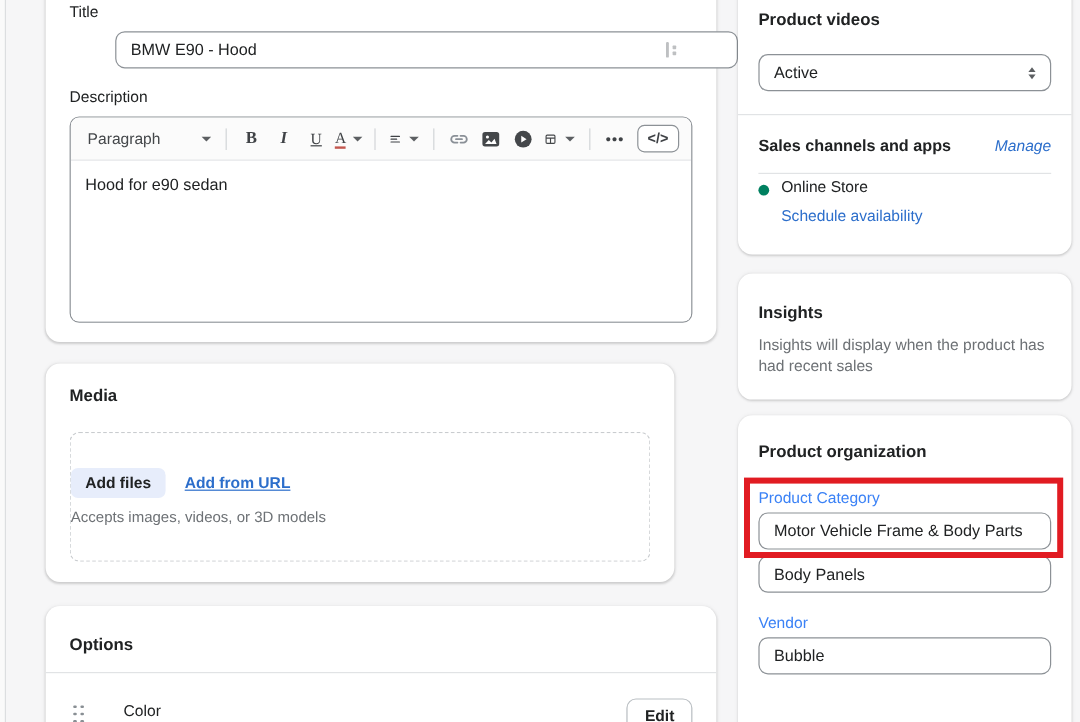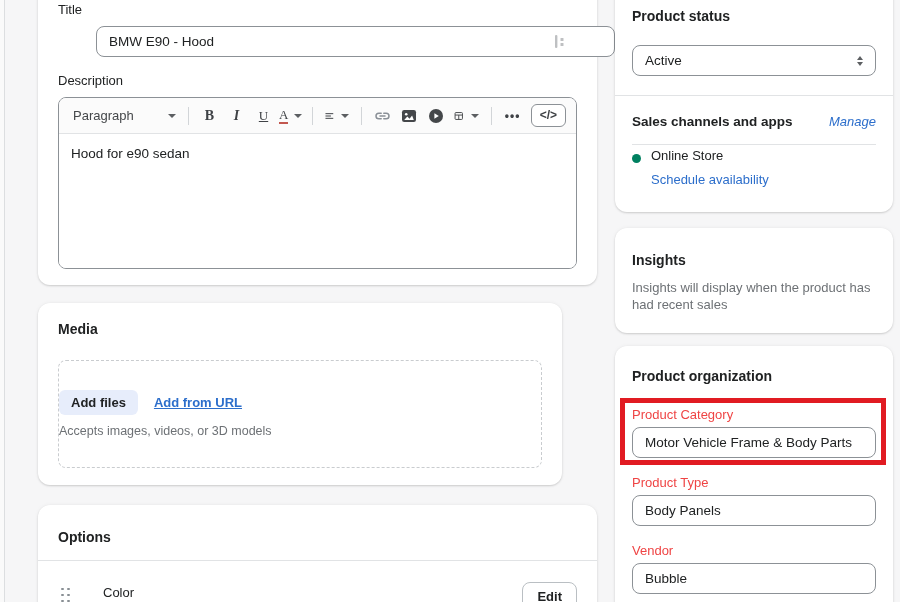--- a/index.html
+++ b/index.html
@@ -89,21 +89,21 @@
   .inner-divider { height:1px; background:#e1e3e5; margin:15px 0 0; }
   .channel-row { display:flex; align-items:flex-end; gap:10px; margin-top:3px; }
   .status-dot { width:9px; height:9px; border-radius:50%; background:#008060; }
   .channel-name { font-size:13px; color:#202223; }
   .schedule-link { display:inline-block; margin:9px 0 0 19px; font-size:13px; color:#2c6ecb; cursor:pointer; }
 
   .card-insights { left:615px; top:228px; width:278px; height:105px; padding:24px 17px 20px; }
   .insights-body { margin-top:10px; font-size:13px; line-height:17px; color:#6d7175; }
 
   .card-org { left:615px; top:346px; width:278px; height:280px; padding:22px 17px; }
-  .org-label { display:block; font-size:13px; color:#ef4444; }
+  .org-label { display:block; font-size:13px; color:#3b82f6; }
   .org-label-first { margin-top:22px; }
   .org-label-next { margin-top:17px; }
   .org-input {
     margin-top:5px; width:100%; height:31px; border:1px solid #8c9196; border-radius:8px;
     padding:0 12px; font-size:13.5px; color:#202223; background:#fff; font-family:inherit; outline:none;
   }
 
   .annotation-box {
     position:absolute; left:620px; top:398px; width:266px; height:67px;
     border:5px solid #e11b22; pointer-events:none; z-index:9;
@@ -224,21 +224,21 @@
         <i></i>
         <i></i>
         <i></i>
     </span>
     <span class="option-name">Color</span>
     <button class="edit-btn">Edit</button>
   </div>
 </section>
 
 <aside class="card card-status">
-  <h2 class="card-heading">Product status</h2>
+  <h2 class="card-heading">Product videos</h2>
   <div class="select-box">
     <span>Active</span>
     <span class="updown-icon">
         <i class="up"></i>
         <i class="down"></i>
       </span>
   </div>
   <div class="full-divider"></div>
   <div class="section-head-row">
     <span class="section-heading">Sales channels and apps</span>
@@ -256,20 +256,19 @@
   <h2 class="card-heading">Insights</h2>
   <p class="insights-body">Insights will display when the product has had recent sales</p>
 </aside>
 
 <aside class="card card-org">
   <h2 class="card-heading">Product organization</h2>
 
   <label class="org-label org-label-first">Product Category</label>
   <input class="org-input" type="text" value="Motor Vehicle Frame &amp; Body Parts" style="">
 
-  <label class="org-label org-label-next">Product Type</label>
   <input class="org-input" type="text" value="Body Panels" style="">
 
   <label class="org-label org-label-next">Vendor</label>
   <input class="org-input" type="text" value="Bubble" style="">
 </aside>
 
 <div class="annotation-box"></div>
 
 </body></html>

